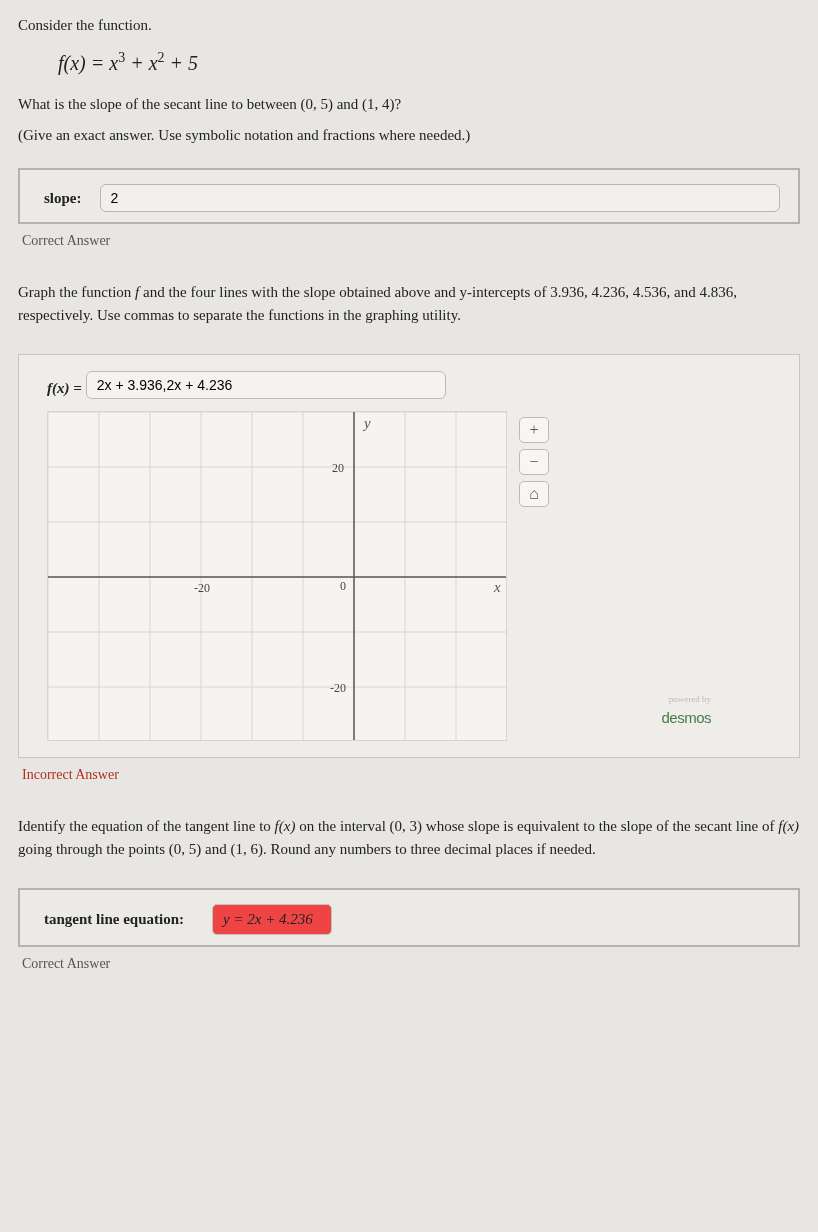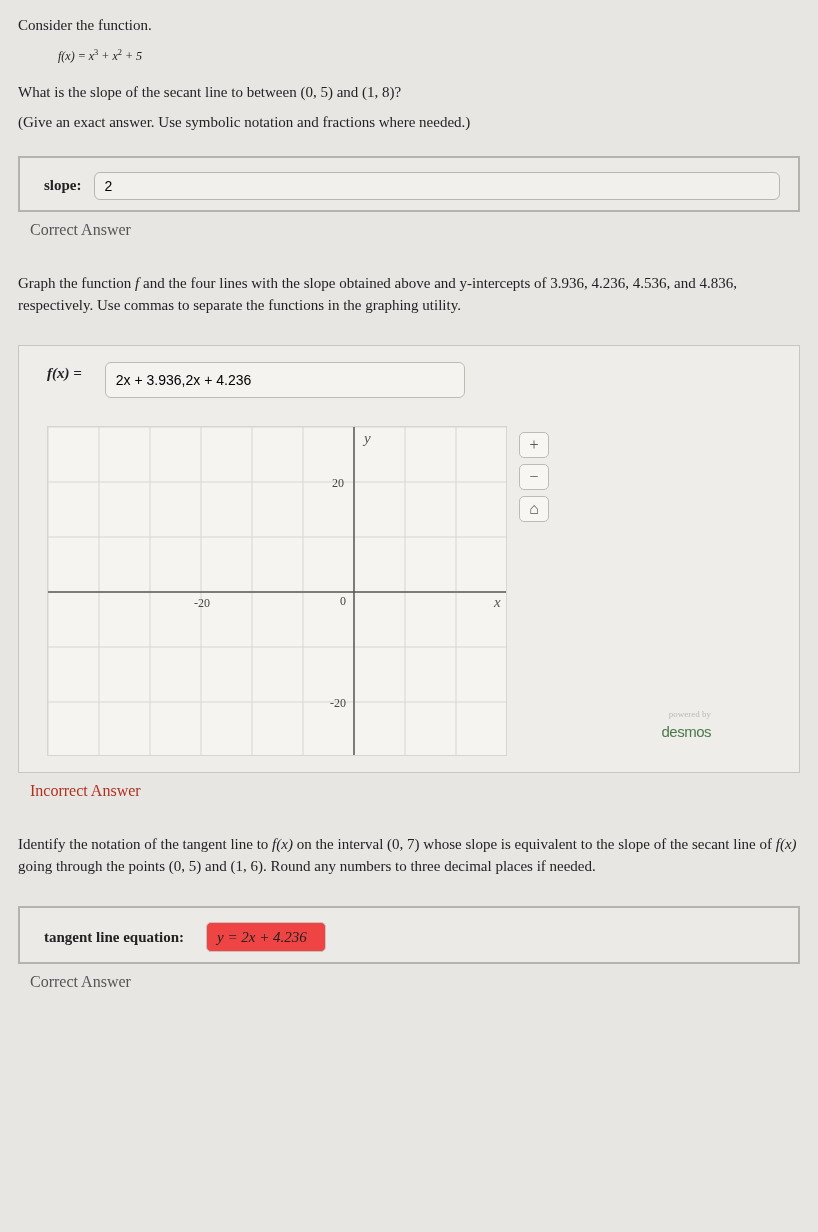--- a/index.html
+++ b/index.html
@@ -6,60 +6,60 @@
   body {
     font-family: Georgia, 'Times New Roman', serif;
     background: #e8e6e2;
     color: #222;
     width: 818px;
     padding: 14px 18px 30px 18px;
     font-size: 15px;
     line-height: 1.5;
   }
   .intro { margin-bottom: 0; }
-  .formula { margin: 10px 0 16px 40px; font-style: italic; font-size: 12px; }
+  .formula { margin: 10px 0 16px 40px; font-style: italic; font-size: 20px; }
   .sup { vertical-align: super; font-size: 0.7em; font-style: normal;}
   .question-text { margin-bottom: 8px; }
   .hint { margin-bottom: 22px; }
   .answer-box {
     border: 2px solid #b5b3ae;
     background: #eceae6;
     padding: 14px 18px 10px 24px;
     margin-bottom: 6px;
   }
-  .answer-row { display: flex; align-items: center; gap: 12px; }
+  .answer-row { display: flex; align-items: center; gap: 18px; }
   .answer-label { font-weight: bold; }
   .answer-input {
     flex: 1;
     border: 1px solid #b8b6b1;
     border-radius: 6px;
     background: #f2f0ec;
     padding: 4px 10px;
     font-size: 14px;
     height: 28px;
   }
-  .feedback { font-size: 16px; margin: 4px 0 30px 12px; color: #555; }
+  .feedback { font-size: 14px; margin: 4px 0 30px 4px; color: #555; }
   .feedback.incorrect { color: #b03020; }
   .section-text { margin-bottom: 28px; }
   .graph-outer {
     border: 1px solid #c8c6c1;
     background: #efedea;
     padding: 16px 18px;
     margin-bottom: 6px;
   }
-  .graph-fn-row { display:flex; align-items:flex-start; gap:23px; margin-bottom:28px; padding-left:10px;}
+  .graph-fn-row { display:flex; align-items:flex-end; gap:4px; margin-bottom:12px; padding-left:10px;}
   .graph-fn-label { font-style: italic; font-weight: bold; }
   .graph-fn-input {
     width: 360px;
     border: 1px solid #bdbbb5;
     border-radius: 6px;
     background: #f5f3ef;
     padding: 4px 10px;
     font-size: 14px;
-    height: 36px;
+    height: 28px;
   }
   .graph-area { position: relative; display:flex; align-items:flex-start; gap:12px; padding-left:10px;}
   svg.plot { background: #f6f4f0; border:1px solid #d7d5d0; }
   .controls { display:flex; flex-direction:column; gap:6px; margin-top:6px;}
   .ctrl-btn {
     width:30px; height:26px; border:1px solid #bdbbb5; background:#f8f6f2;
     border-radius:5px; font-size:16px; display:flex; align-items:center; justify-content:center;
     cursor:pointer; color:#555;
   }
   .axis-lbl { font-style: italic; font-size: 15px; fill:#555; }
@@ -72,21 +72,21 @@
 </style>
 </head>
 <body>
 
 <div class="intro">Consider the function.</div>
 
 <div class="formula">
   <span>f</span><span>(x) = x</span><span class="sup">3</span><span> + x</span><span class="sup">2</span><span> + 5</span>
 </div>
 
-<div class="question-text">What is the slope of the secant line to between (0, 5) and (1, 8)?</div>
+<div class="question-text">What is the slope of the secant line to between (0, 5) and (1, 4)?</div>
 <div class="hint">(Give an exact answer. Use symbolic notation and fractions where needed.)</div>
 
 <div class="answer-box">
   <div class="answer-row">
     <span class="answer-label">slope:</span>
     <input class="answer-input" value="2" style="">
   </div>
 </div>
 <div class="feedback">Correct Answer</div>
 
@@ -134,21 +134,21 @@
     </div>
     <div class="desmos-box">
       <div class="desmos-top">powered by</div>
       <div class="desmos">desmos</div>
     </div>
   </div>
 </div>
 <div class="feedback incorrect">Incorrect Answer</div>
 
 <div class="section-text">
-  <span>Identify the notation of the tangent line to </span><i>f(x)</i><span> on the interval (0, 7) whose slope is equivalent to the slope of the secant line of </span><i>f(x)</i><span> going through the points (0, 5) and (1, 6). Round any numbers to three decimal places if needed.</span>
+  <span>Identify the equation of the tangent line to </span><i>f(x)</i><span> on the interval (0, 3) whose slope is equivalent to the slope of the secant line of </span><i>f(x)</i><span> going through the points (0, 5) and (1, 6). Round any numbers to three decimal places if needed.</span>
 </div>
 
 <div class="answer-box">
   <div class="answer-row">
     <span class="eq-label">tangent line equation:</span>
     <span class="eq-value">y = 2x + 4.236</span>
   </div>
 </div>
 <div class="feedback">Correct Answer</div>
 

